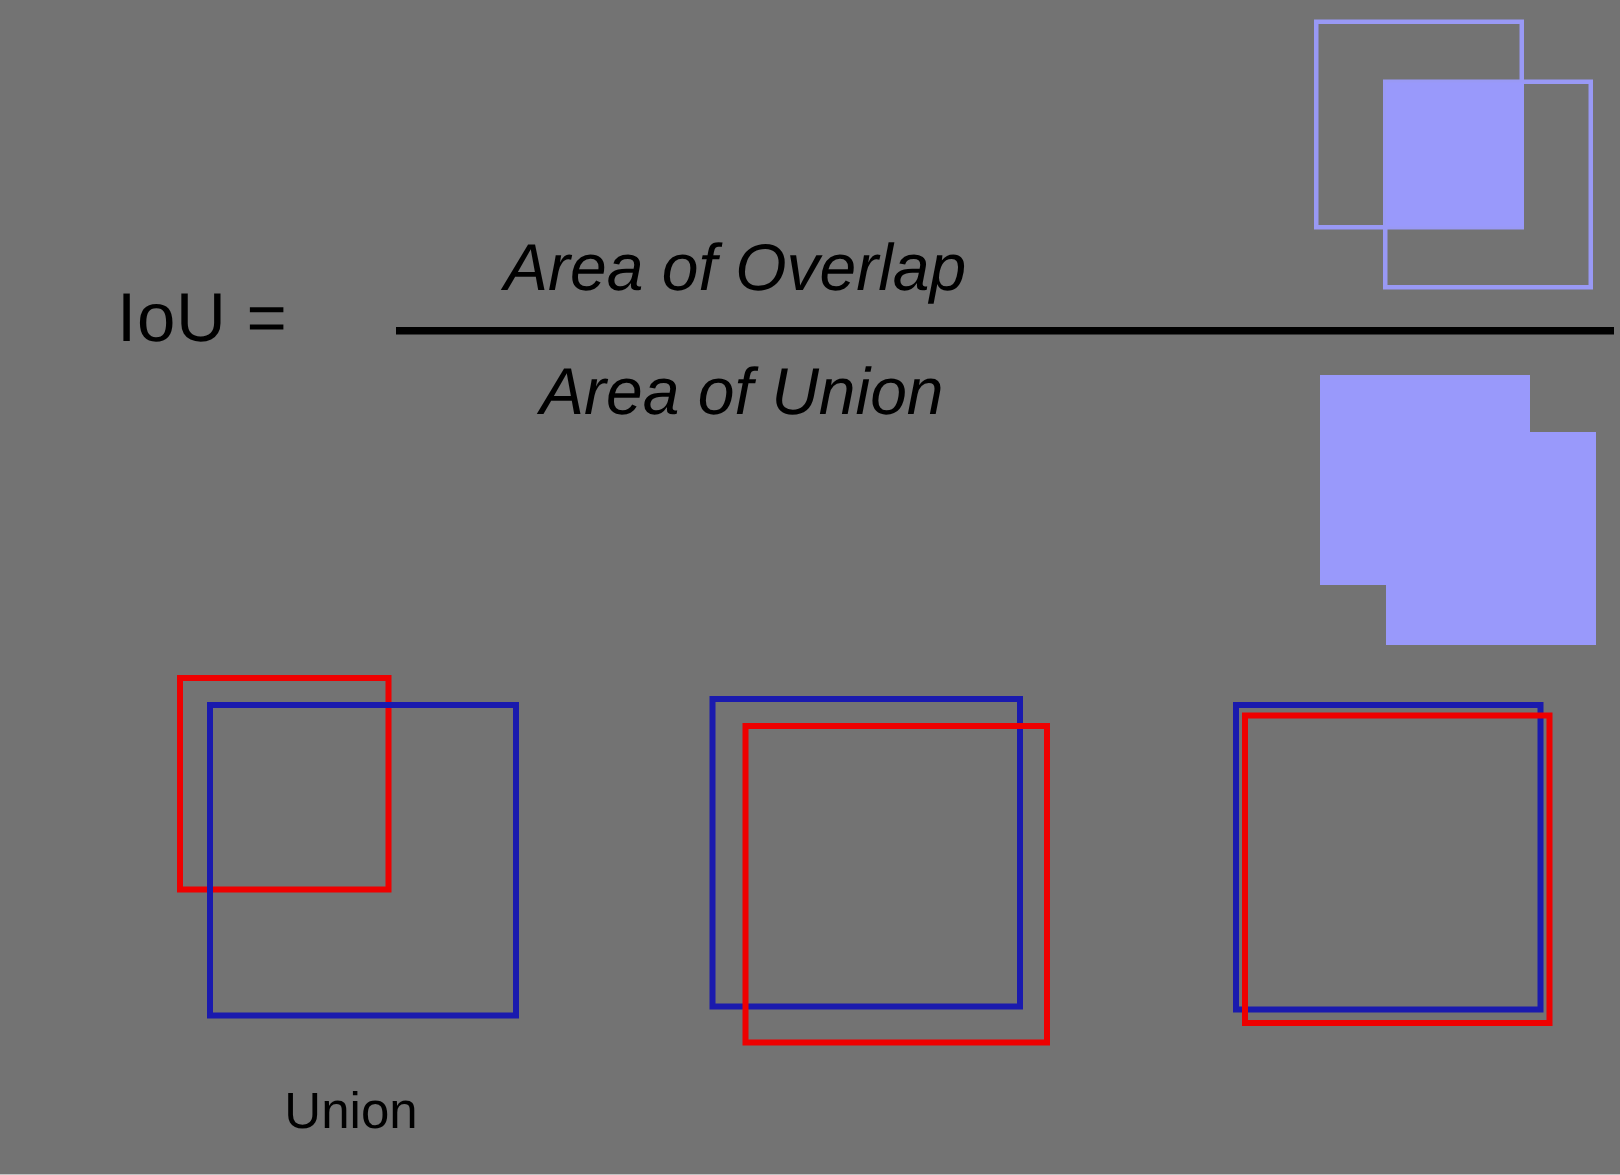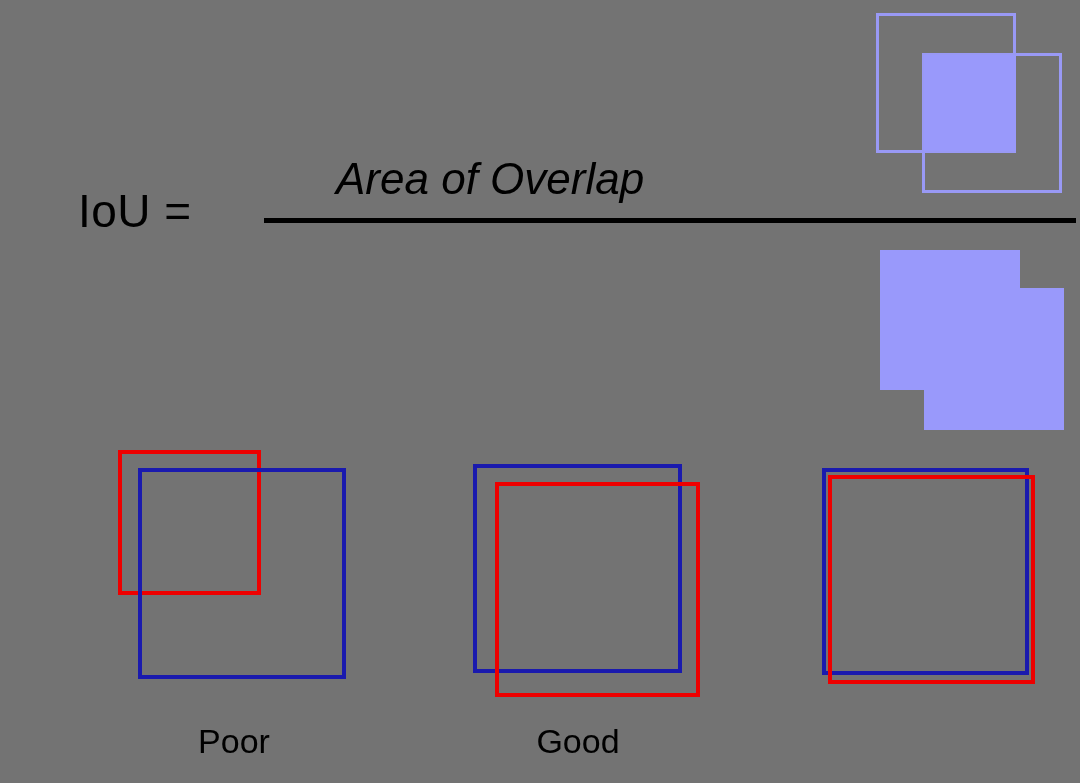--- a/index.html
+++ b/index.html
@@ -103,46 +103,46 @@
 </head>
 <body>
 
 <div id="page">
 
   <div class="formula-lhs">IoU  =</div>
 
   <div class="frac">
     <div class="frac-num">Area of Overlap</div>
     <div class="frac-bar"></div>
+    <div class="frac-den">Area of Union</div>
   </div>
 
   <div class="diagram" id="overlap-diagram">
 
     <div class="sq-outline" style="left:0px; top:0px; width:140px; height:140px;"></div>
 
     <div class="sq-outline" style="left:46px; top:40px; width:140px; height:140px;"></div>
 
     <div class="sq-fill" style="left:48px; top:42px; width:92px; height:96px;"></div>
   </div>
 
   <div class="diagram" id="union-diagram">
     <div class="sq-fill" style="left:0px; top:0px; width:140px; height:140px;"></div>
     <div class="sq-fill" style="left:44px; top:38px; width:140px; height:142px;"></div>
   </div>
 
   <div class="example" style="left:118px; top:450px; width:232px; height:232px;">
     <div class="box box-red" style="left:0px; top:0px; width:143px; height:145px;"></div>
     <div class="box box-blue" style="left:20px; top:18px; width:208px; height:211px;"></div>
   </div>
-  <div class="example-label" style="left:118px; top:724px; width:232px;">Poor</div>
+  <div class="example-label" style="left:118px; top:724px; width:232px;">Union</div>
 
   <div class="example" style="left:473px; top:464px; width:232px; height:232px;">
     <div class="box box-blue" style="left:0px; top:0px; width:209px; height:209px;"></div>
     <div class="box box-red" style="left:22px; top:18px; width:205px; height:215px;"></div>
   </div>
-  <div class="example-label" style="left:462px; top:724px; width:232px;">Good</div>
 
   <div class="example" style="left:822px; top:468px; width:220px; height:224px;">
     <div class="box box-blue" style="left:0px; top:0px; width:207px; height:207px;"></div>
     <div class="box box-red" style="left:6px; top:7px; width:207px; height:209px;"></div>
   </div>
 
 </div>
 
 </body></html>

